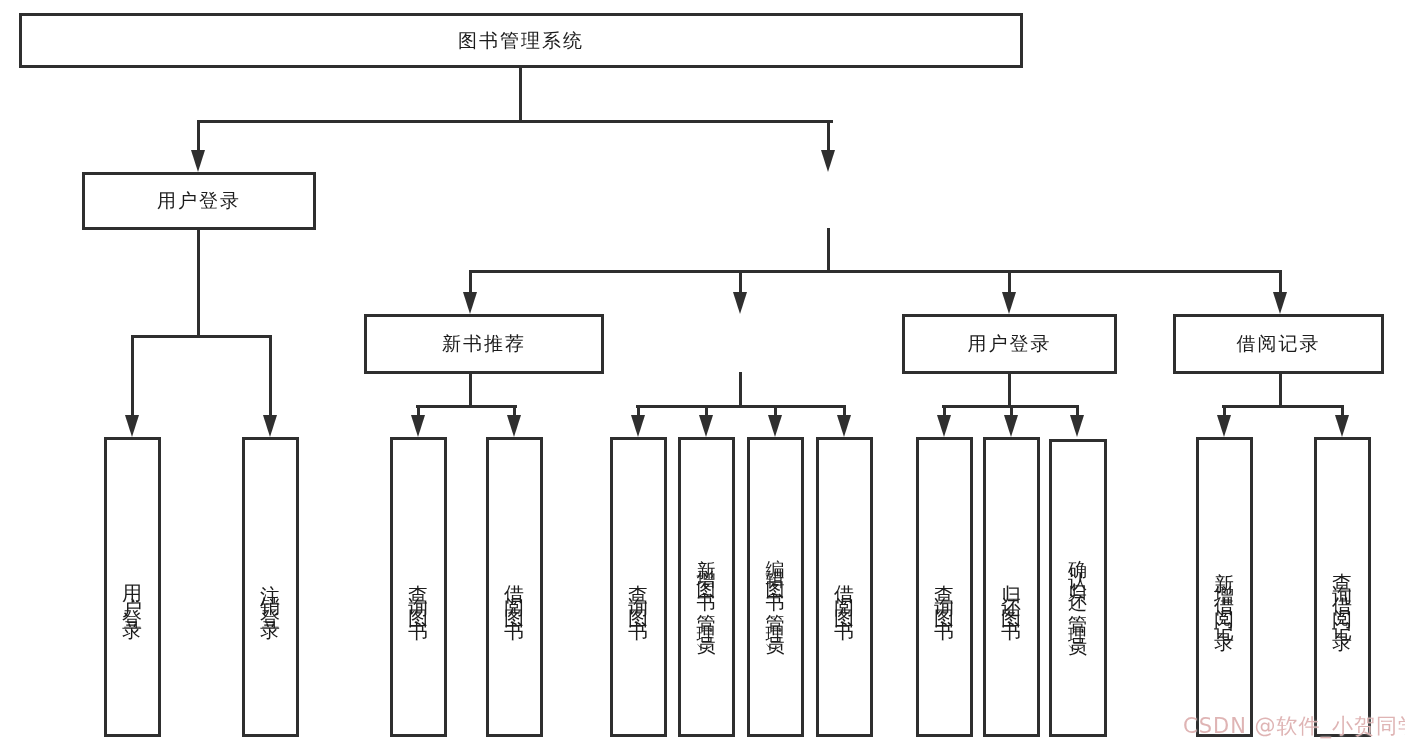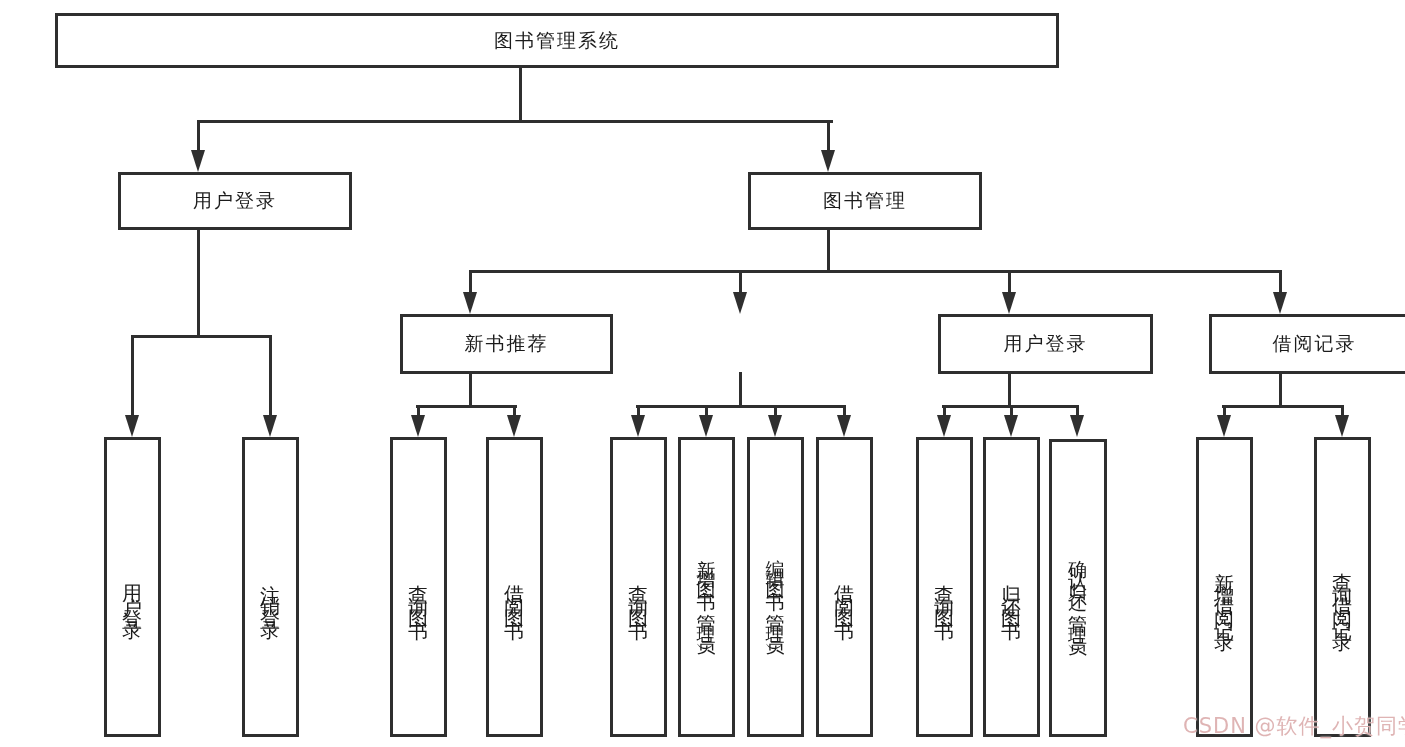--- a/index.html
+++ b/index.html
@@ -19,21 +19,20 @@
     background: #ffffff;
     display: flex;
     align-items: center;
     justify-content: center;
     z-index: 2;
   }
   .hbox {
     font-size: 19px;
     letter-spacing: 2px;
     white-space: nowrap;
-    margin-left: 36px;
   }
   .vbox {
     writing-mode: vertical-rl;
     font-size: 20px;
     letter-spacing: 12px;
     padding-top: 12px;
     line-height: 1;
   }
   .line {
     position: absolute;
@@ -121,23 +120,22 @@
   <div class="line" style="left:1279px;top:372px;width:3px;height:36px"></div>
   <div class="line" style="left:1222px;top:405px;width:122px;height:3px"></div>
   <div class="line" style="left:1223px;top:405px;width:3px;height:12px"></div>
   <div class="line" style="left:1341px;top:405px;width:3px;height:12px"></div>
   <div class="arrow" style="left:1217px;top:415px"></div>
   <div class="arrow" style="left:1335px;top:415px"></div>
 
   <div class="hbox" style="left:19px;top:13px;width:1004px;height:55px">图书管理系统</div>
 
   <div class="hbox" style="left:82px;top:172px;width:234px;height:58px">用户登录</div>
-  <div class="hbox" style="left:712px;top:172px;width:234px;height:58px">图书管理</div>
 
-  <div class="hbox" style="left:364px;top:314px;width:213px;height:60px">新书推荐</div>
+  <div class="hbox" style="left:364px;top:314px;width:240px;height:60px">新书推荐</div>
   <div class="hbox" style="left:902px;top:314px;width:215px;height:60px">用户登录</div>
   <div class="hbox" style="left:1173px;top:314px;width:211px;height:60px">借阅记录</div>
 
   <div class="vbox" style="left:104px;top:437px;width:57px;height:300px">用户登录</div>
   <div class="vbox" style="left:242px;top:437px;width:57px;height:300px">注销登录</div>
 
   <div class="vbox" style="left:390px;top:437px;width:57px;height:300px">查询图书</div>
   <div class="vbox" style="left:486px;top:437px;width:57px;height:300px">借阅图书</div>
 
   <div class="vbox" style="left:610px;top:437px;width:57px;height:300px">查询图书</div>

